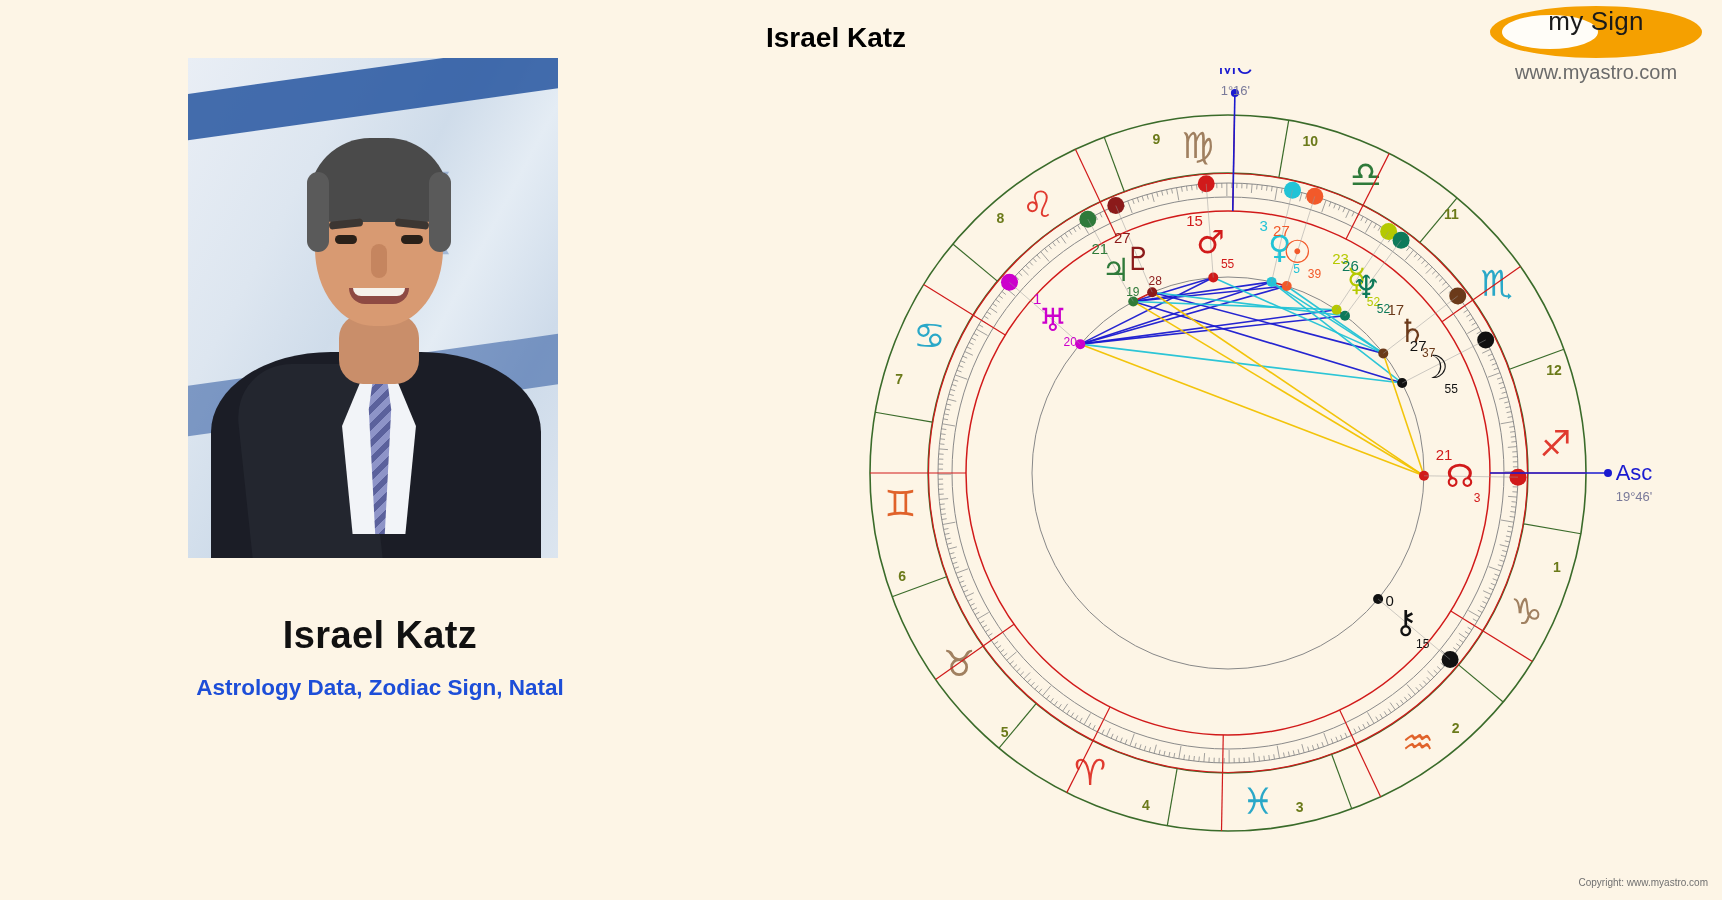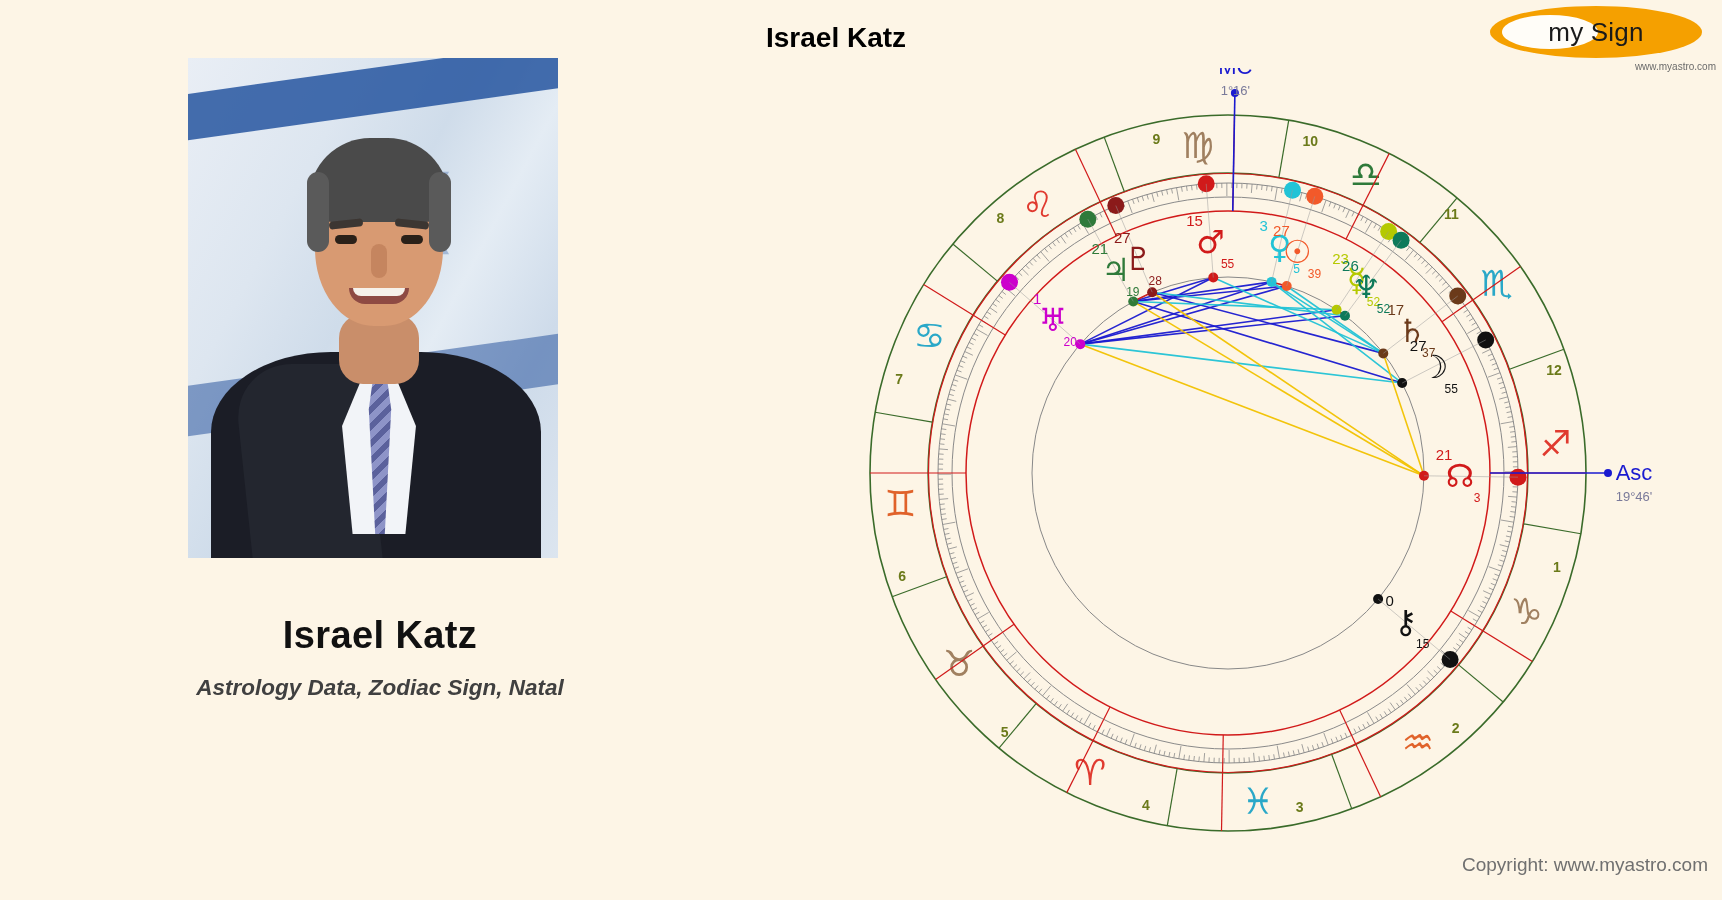--- a/index.html
+++ b/index.html
@@ -58,49 +58,49 @@
   .mouth{position:absolute;left:126px;top:186px;width:60px;height:16px;background:#8e4a43;
      border-radius:0 0 30px 30px;}
   .teeth{position:absolute;left:130px;top:186px;width:52px;height:8px;background:#f6f1ea;border-radius:0 0 20px 20px;}
 
   .name-big{
     position:absolute;left:0;top:614px;width:760px;text-align:center;
     font-size:38px;font-weight:bold;color:#111;letter-spacing:.4px;
   }
   .subtitle{
     position:absolute;left:0;top:672px;width:760px;text-align:center;
-    font-size:22.5px;font-weight:bold;color:#404040;line-height:31px;font-style:italic;
+    font-size:22.5px;font-weight:bold;color:#1d4ed8;line-height:31px;
   }
 
   
   .chart-title{
     position:absolute;left:766px;top:22px;width:360px;
     font-size:28px;font-weight:bold;color:#000;
   }
   .logo{position:absolute;right:16px;top:6px;width:230px;height:76px;}
   .logo-ellipse{
     position:absolute;left:14px;top:0;width:212px;height:52px;
     background:#f5a000;border-radius:50%;
   }
   .logo-inner{
     position:absolute;left:26px;top:9px;width:96px;height:34px;
     background:#fffdf8;border-radius:50%;
   }
   .logo-text{
     position:absolute;left:0;top:0;width:212px;height:52px;left:14px;
-    display:flex;align-items:center;justify-content:center;
+    display:flex;justify-content:center;
     font-size:26px;color:#1a1a1a;letter-spacing:.2px;
   }
   .logo-text b{font-weight:normal;}
   .logo-url{
-    position:absolute;left:0;top:55px;width:240px;text-align:right;
-    font-size:10px;color:#6b6b6b;
+    position:absolute;left:0;top:55px;width:240px;text-align:center;
+    font-size:20px;color:#6b6b6b;
   }
   .copyright{
-    position:absolute;right:14px;bottom:24px;font-size:19px;color:#707070;
+    position:absolute;right:14px;bottom:12px;font-size:10px;color:#707070;
   }
 
   
   #wheel{position:absolute;left:828px;top:68px;}
 </style>
 </head>
 <body>
 
 <div id="root">
 

